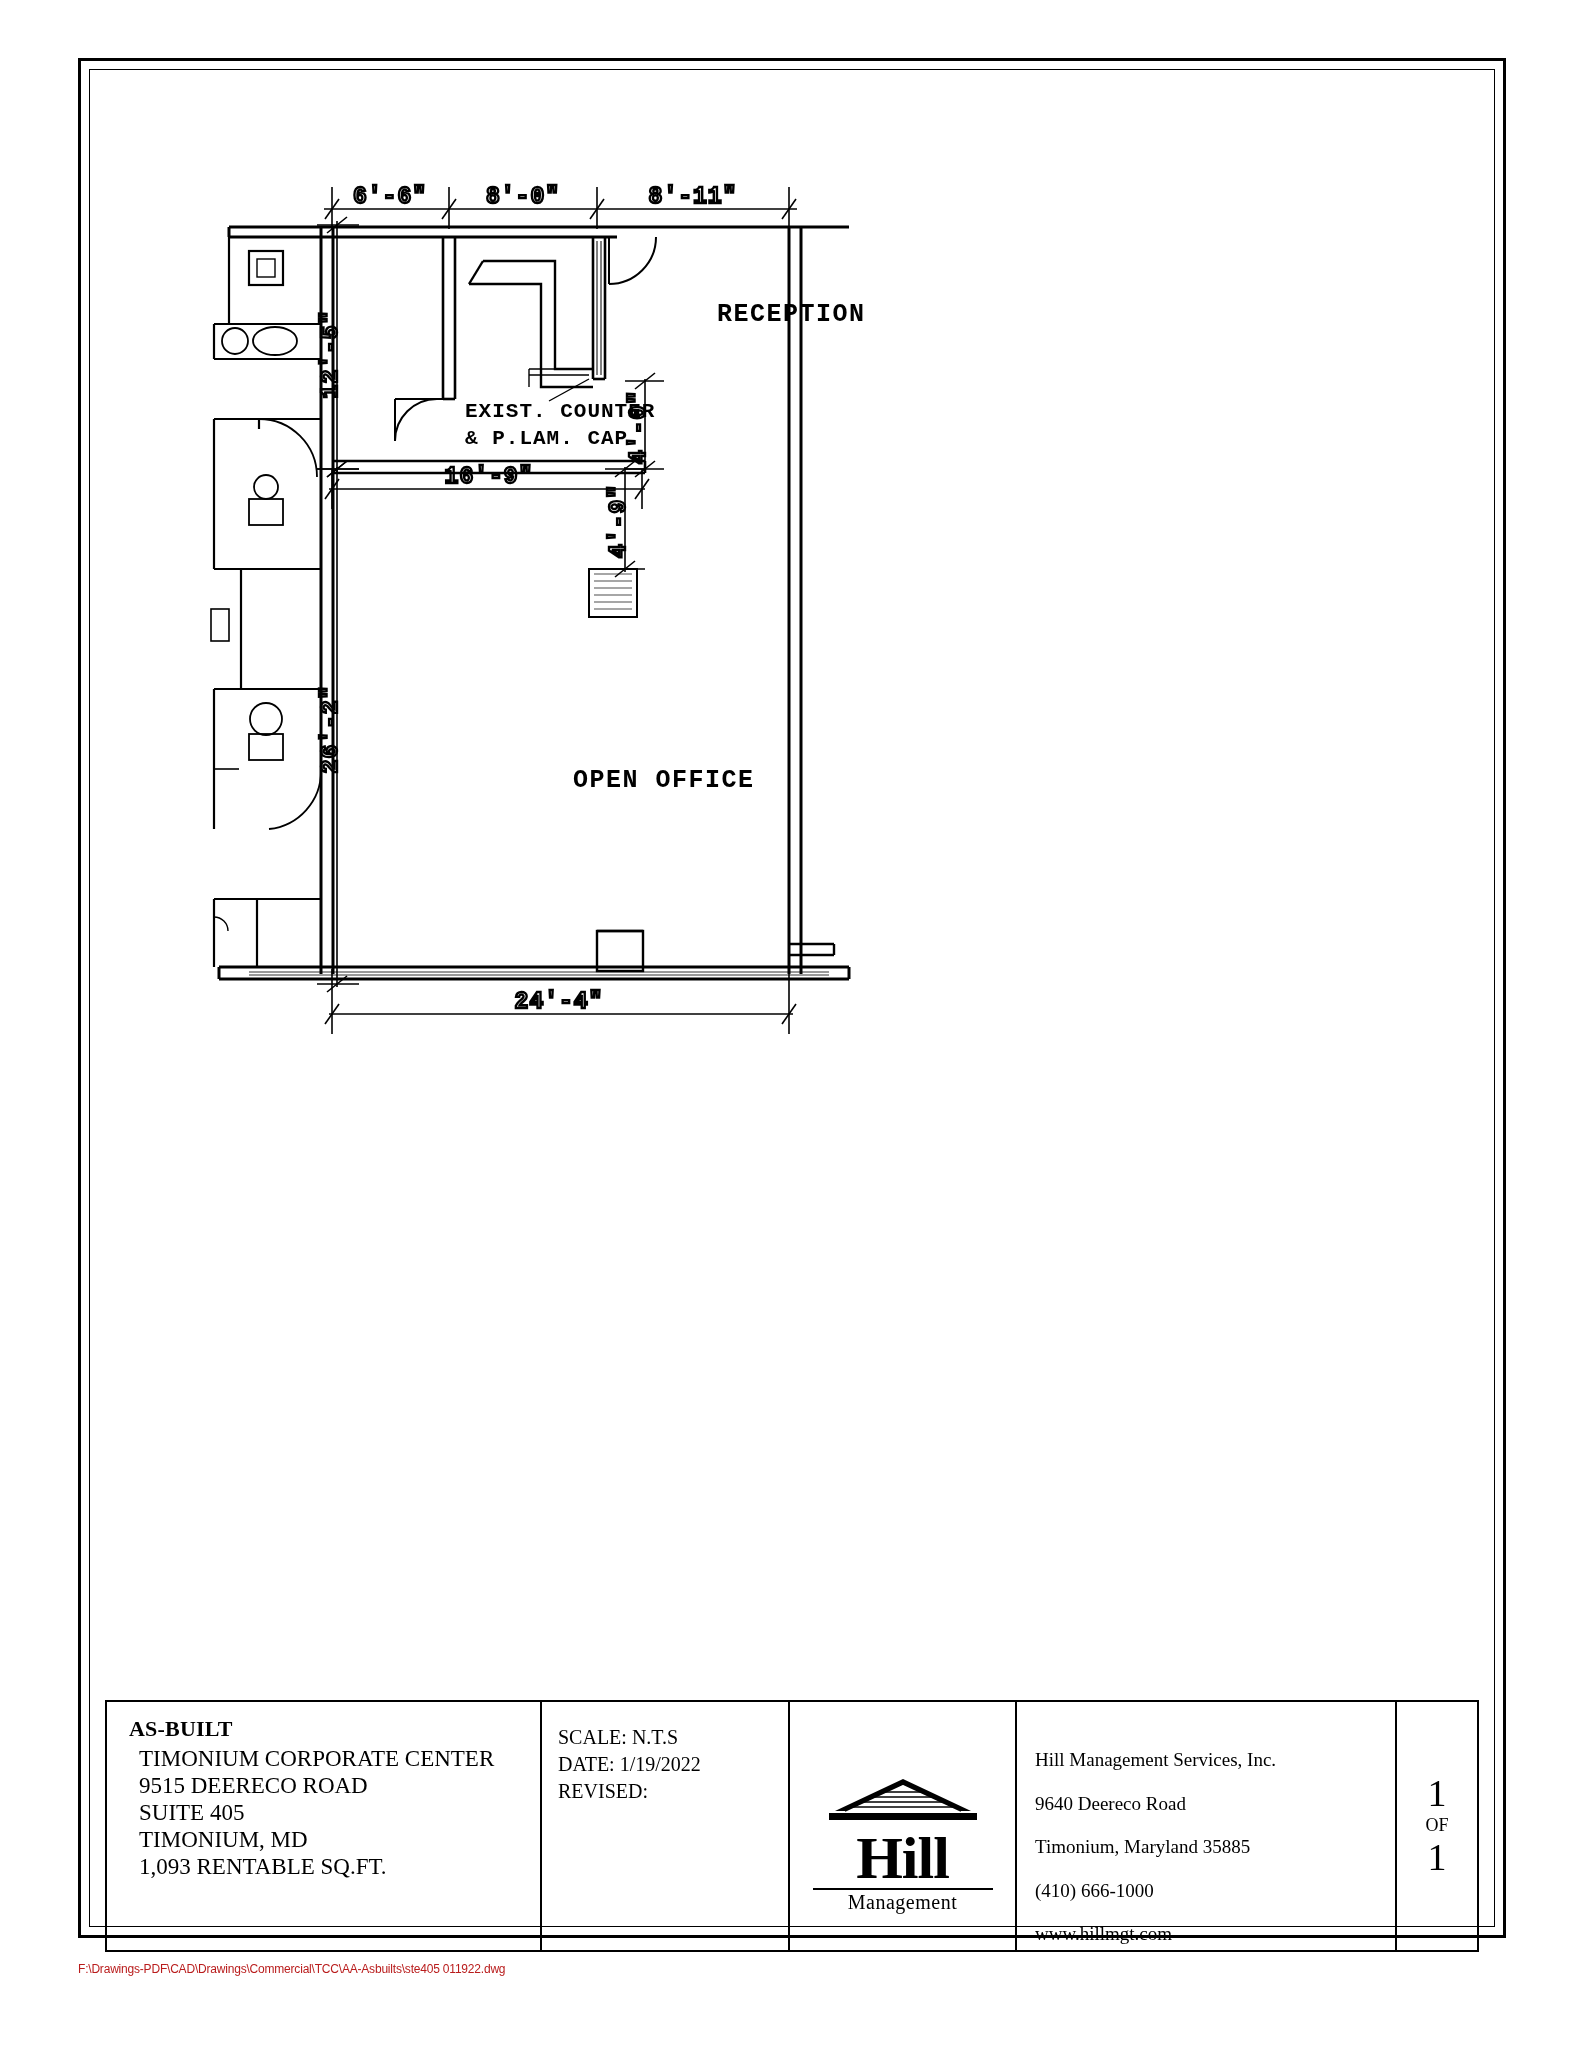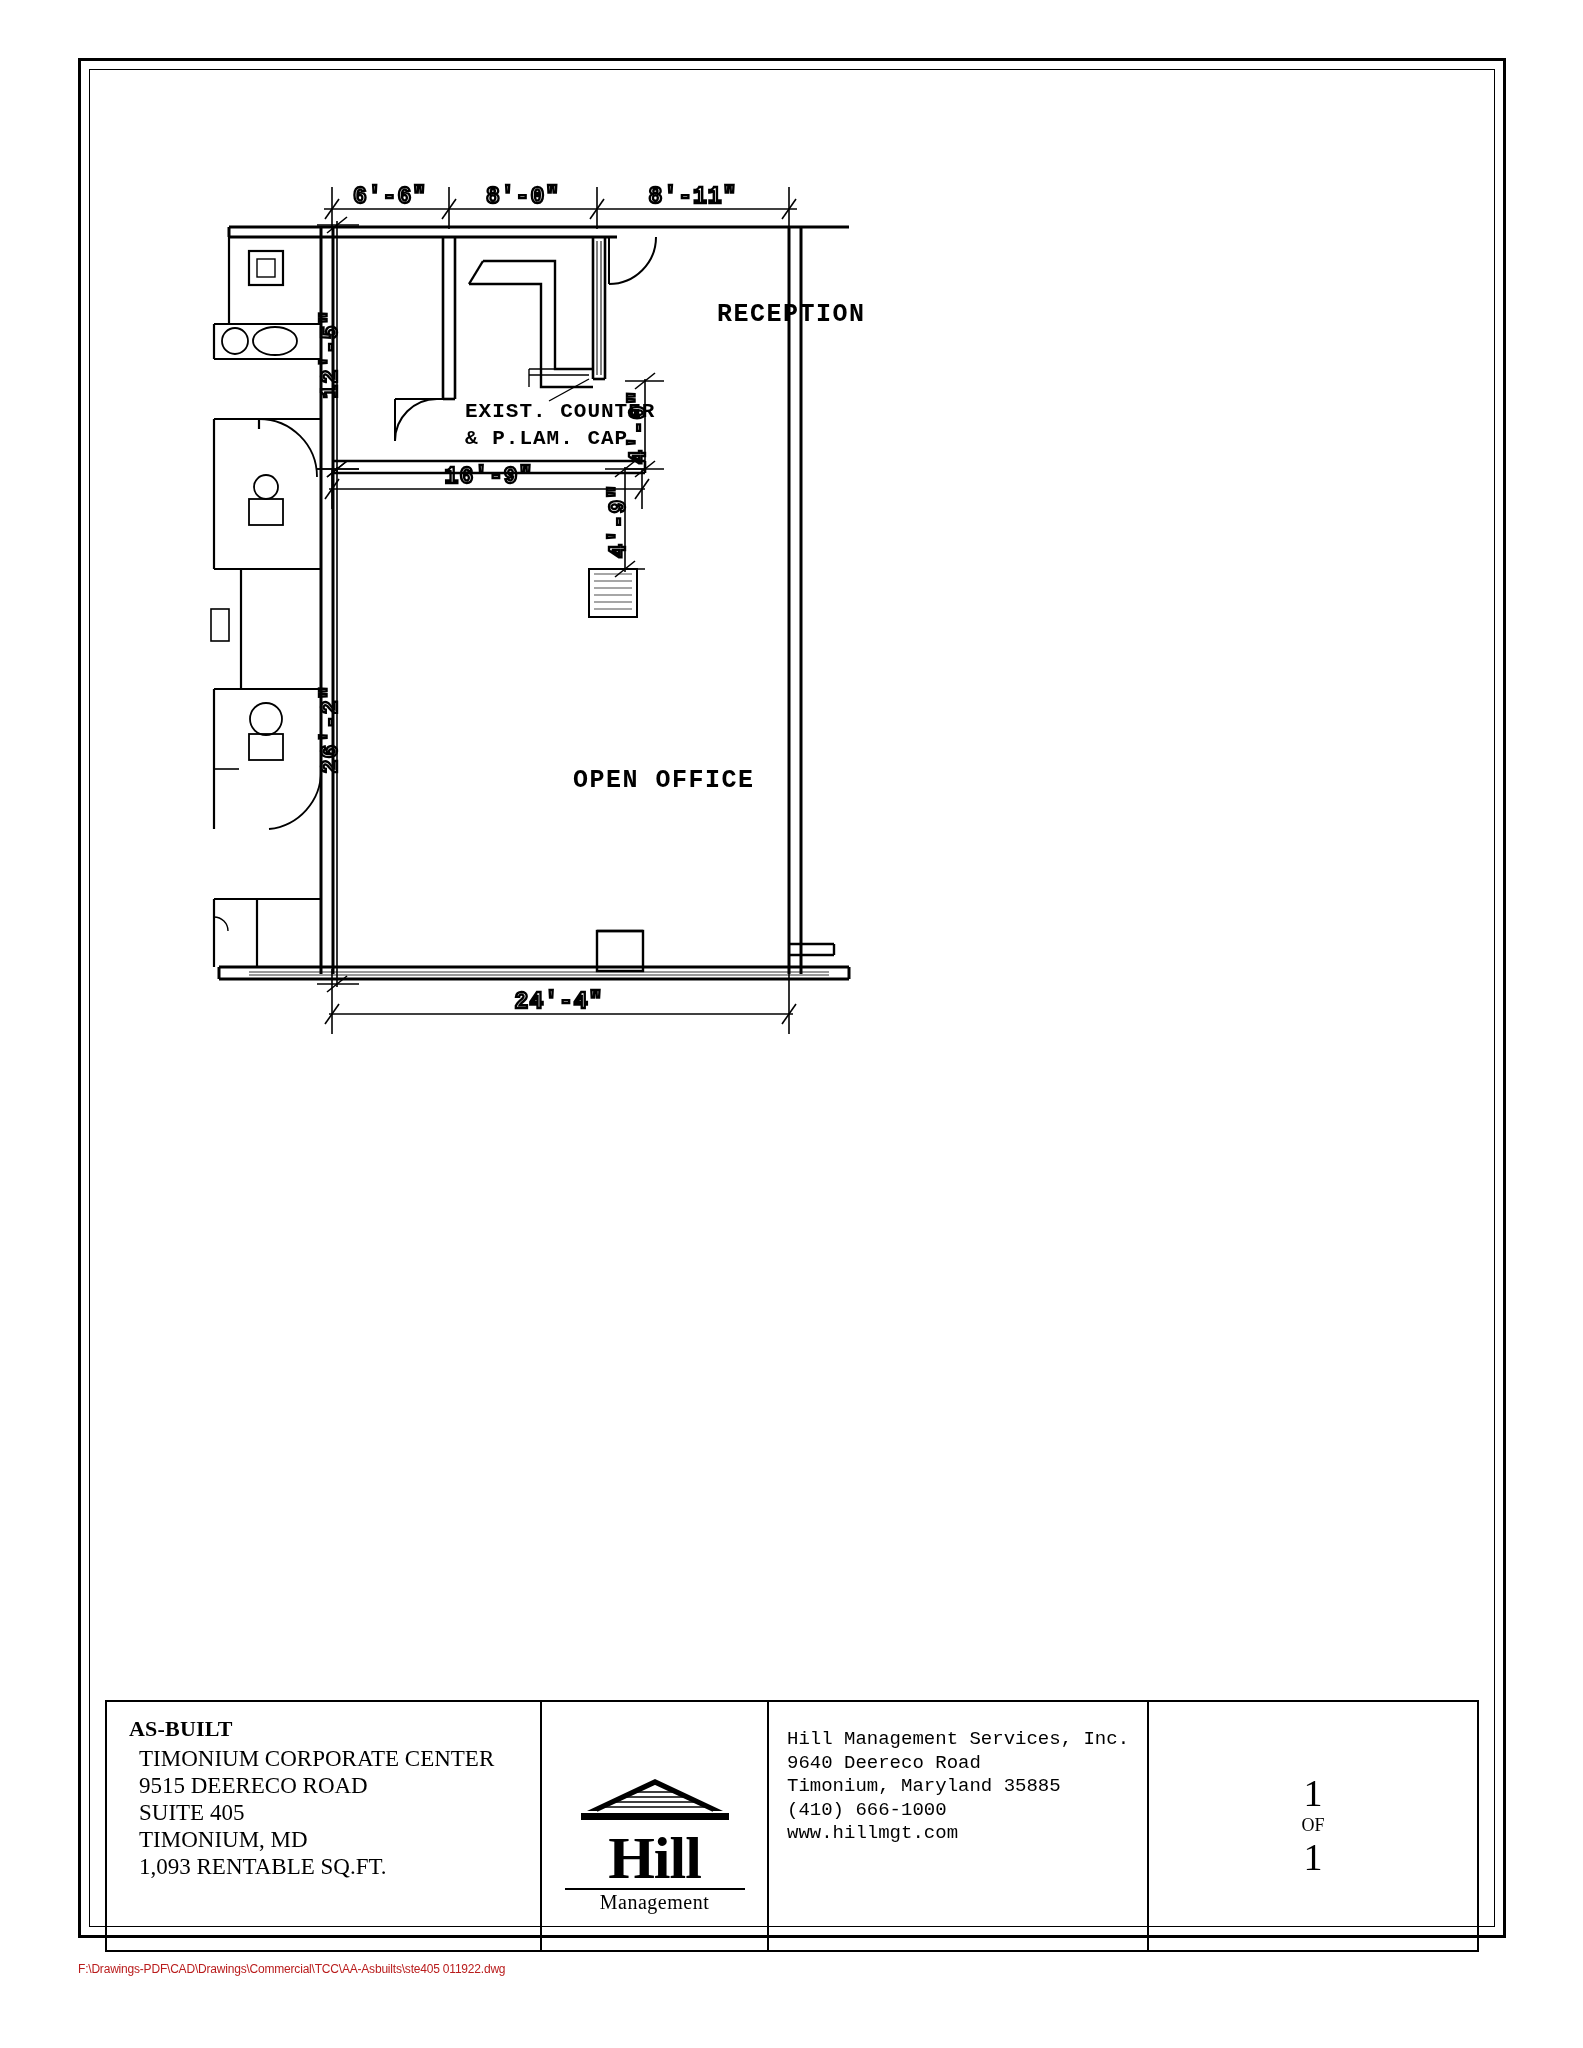--- a/index.html
+++ b/index.html
@@ -107,24 +107,25 @@
     font-family: "Liberation Serif", serif;
     font-size: 20px;
     letter-spacing: 0.5px;
     border-top: 2px solid #000;
     padding-top: 2px;
     margin-top: 1px;
   }
 
   #tb-company { width: 380px; padding: 26px 0 0 18px; }
   #tb-company .line {
-    font-family: Liberation Mono, monospace;
+    font-family: Liberation Serif, serif;
     font-size: 19px;
     line-height: 1.24;
     white-space: nowrap;
+    margin-top: 20px;
   }
 
   #tb-page {
     flex: 1;
     display: flex;
     flex-direction: column;
     align-items: center;
     justify-content: center;
     font-family: "Liberation Serif", serif;
   }
@@ -384,20 +385,25 @@
 
   <div class="tb-cell tb-sep" id="tb-project">
     <div class="asbuilt">AS-BUILT</div>
     <div class="line">TIMONIUM CORPORATE CENTER</div>
     <div class="line">9515 DEERECO ROAD</div>
     <div class="line">SUITE 405</div>
     <div class="line">TIMONIUM, MD</div>
     <div class="line">1,093 RENTABLE SQ.FT.</div>
   </div>
 
+  <div class="tb-cell tb-sep" id="tb-scale">
+    <div class="line">SCALE: N.T.S</div>
+    <div class="line">DATE: 1/19/2022</div>
+    <div class="line">REVISED:</div>
+  </div>
 
   <div class="tb-cell" id="tb-logo">
     <div class="logo-wrap">
       <svg width="160" height="56" viewBox="0 0 160 56">
         <g stroke="#000" stroke-width="1.6" fill="none">
           <path d="M12 40 L80 8 L148 40 Z" fill="#000" stroke="none"></path>
           <path d="M22 40 L80 13 L138 40" fill="#fff" stroke="#000"></path>
           <line x1="30" y1="36" x2="130" y2="36"></line>
           <line x1="38" y1="31" x2="122" y2="31"></line>
           <line x1="48" y1="26" x2="112" y2="26"></line>

